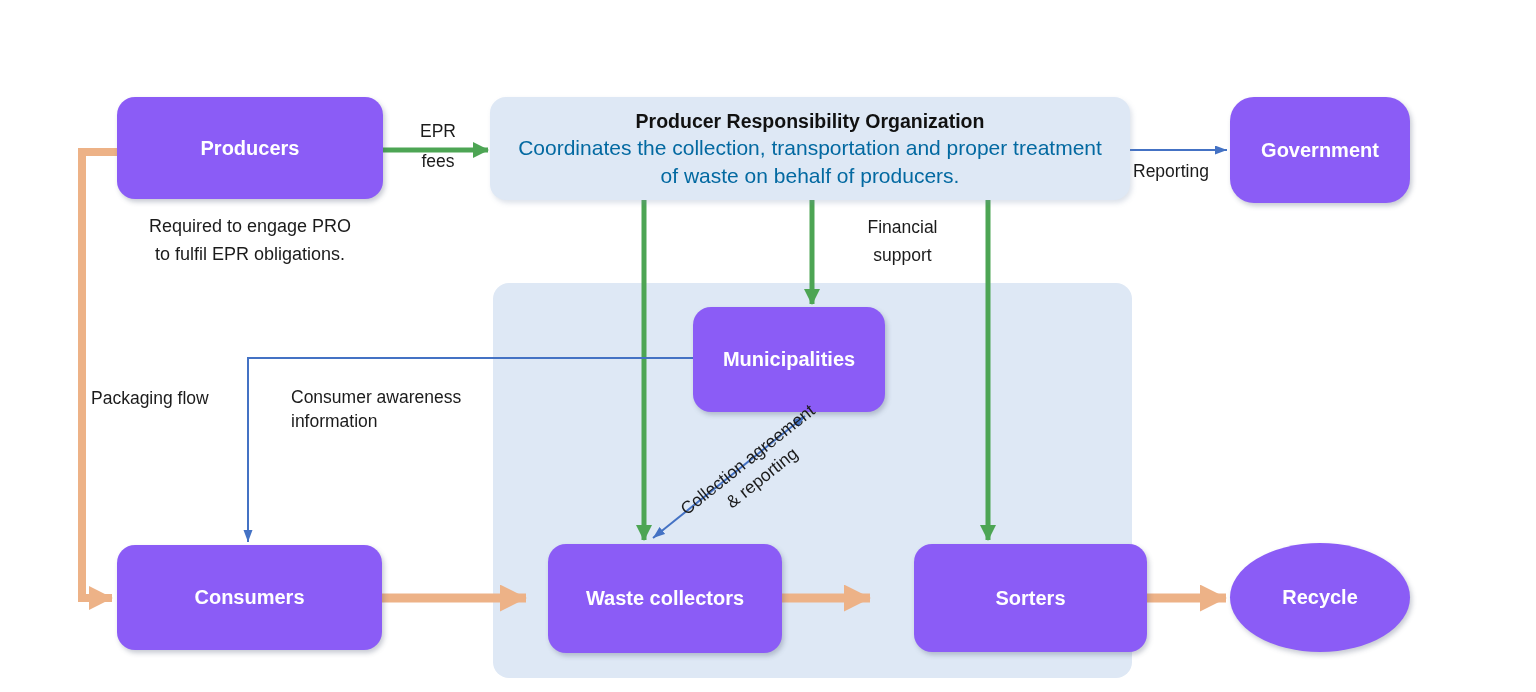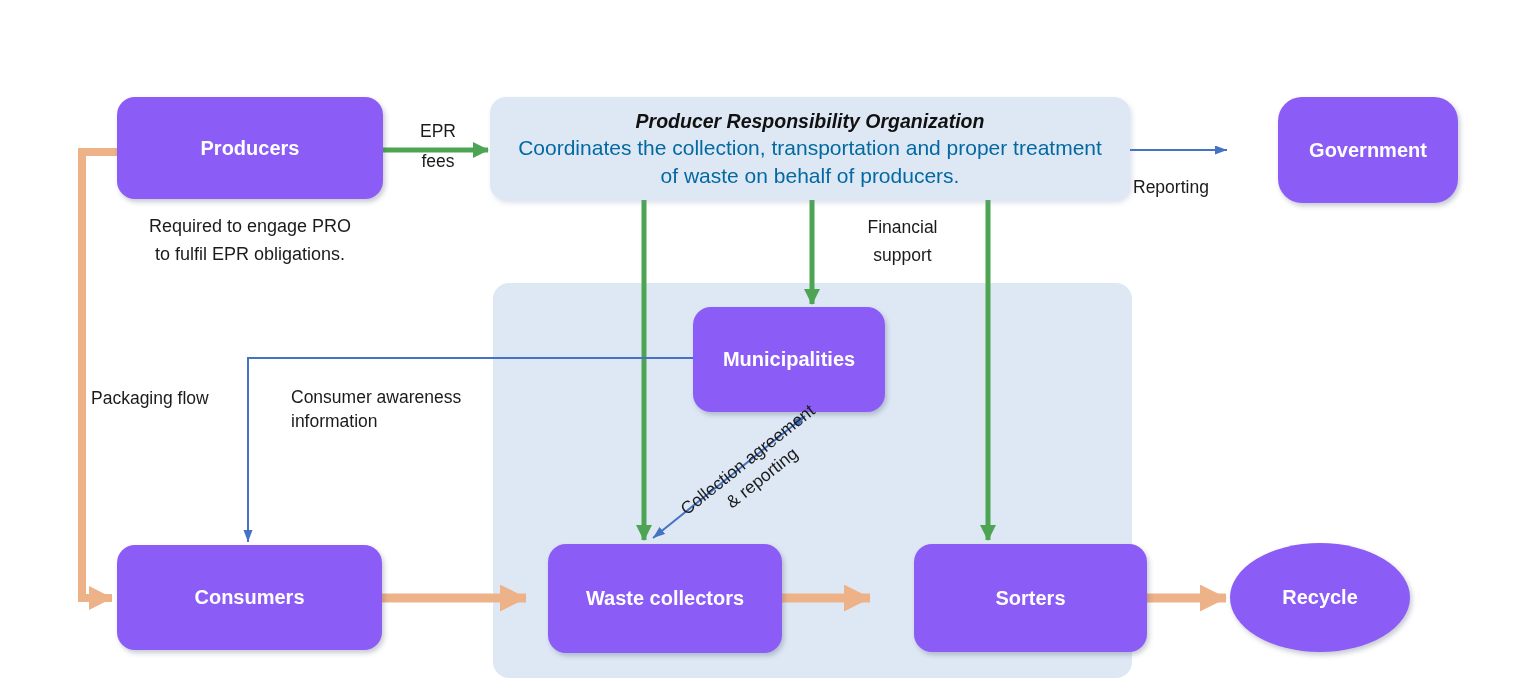--- a/index.html
+++ b/index.html
@@ -22,21 +22,21 @@
   }
   .panel{
     position:absolute;
     background:#DEE8F5;
     border-radius:16px;
   }
   .pro-panel{
     display:flex;flex-direction:column;align-items:center;justify-content:center;
     box-shadow:2px 3px 5px rgba(120,140,170,0.25);
   }
-  .pro-title{font-weight:bold;font-size:19.5px;color:#111;line-height:26px;font-style:italic;}
+  .pro-title{font-weight:bold;font-size:19.5px;color:#111;line-height:26px;}
   .pro-desc{font-size:21px;color:#0369a1;line-height:28px;text-align:center;width:606px;}
   .lbl{
     position:absolute;
     font-size:17.5px;color:#1b1b1b;line-height:24px;
     white-space:pre-line;
   }
   .center{text-align:center;}
   .ellipse{border-radius:50%;}
   svg{position:absolute;left:0;top:0;}
 </style>
@@ -80,21 +80,21 @@
 
   <div class="node" style="left:117px;top:97px;width:266px;height:102px;">
     <span>Producers</span>
   </div>
 
   <div class="panel pro-panel" style="left:490px;top:97px;width:640px;height:103px;">
     <div class="pro-title">Producer Responsibility Organization</div>
     <div class="pro-desc">Coordinates the collection, transportation and proper treatment of waste on behalf of producers.</div>
   </div>
 
-  <div class="node" style="left:1230px;top:97px;width:180px;height:106px;border-radius:24px;margin-left:48px;">
+  <div class="node" style="left:1230px;top:97px;width:180px;height:106px;border-radius:24px;">
     <span>Government</span>
   </div>
 
   <div class="node" style="left:693px;top:307px;width:192px;height:105px;">
     <span>Municipalities</span>
   </div>
 
   <div class="node" style="left:117px;top:545px;width:265px;height:105px;">
     <span>Consumers</span>
   </div>
@@ -107,21 +107,21 @@
     <span>Sorters</span>
   </div>
 
   <div class="node ellipse" style="left:1230px;top:543px;width:180px;height:109px;">
     <span>Recycle</span>
   </div>
 
   <div class="lbl center" style="left:398px;top:116px;width:80px;line-height:30px;">EPR
 fees</div>
 
-  <div class="lbl" style="left:1133px;top:175px;width:110px;">Reporting</div>
+  <div class="lbl" style="left:1133px;top:159px;width:110px;">Reporting</div>
 
   <div class="lbl center" style="left:840px;top:213px;width:125px;line-height:28px;">Financial
 support</div>
 
   <div class="lbl center" style="left:100px;top:212px;width:300px;line-height:28px;font-size:18px;">Required to engage PRO
 to fulfil EPR obligations.</div>
 
   <div class="lbl" style="left:91px;top:386px;width:160px;">Packaging flow</div>
 
   <div class="lbl" style="left:291px;top:385px;width:210px;">Consumer awareness

